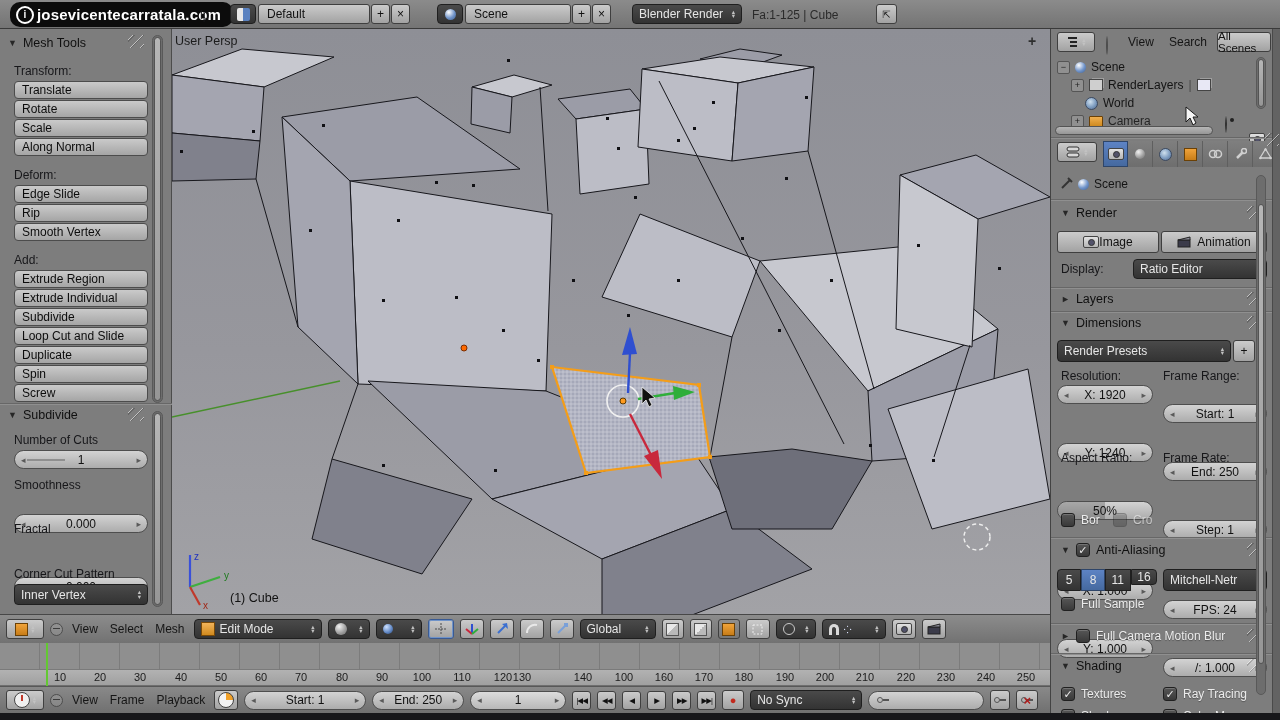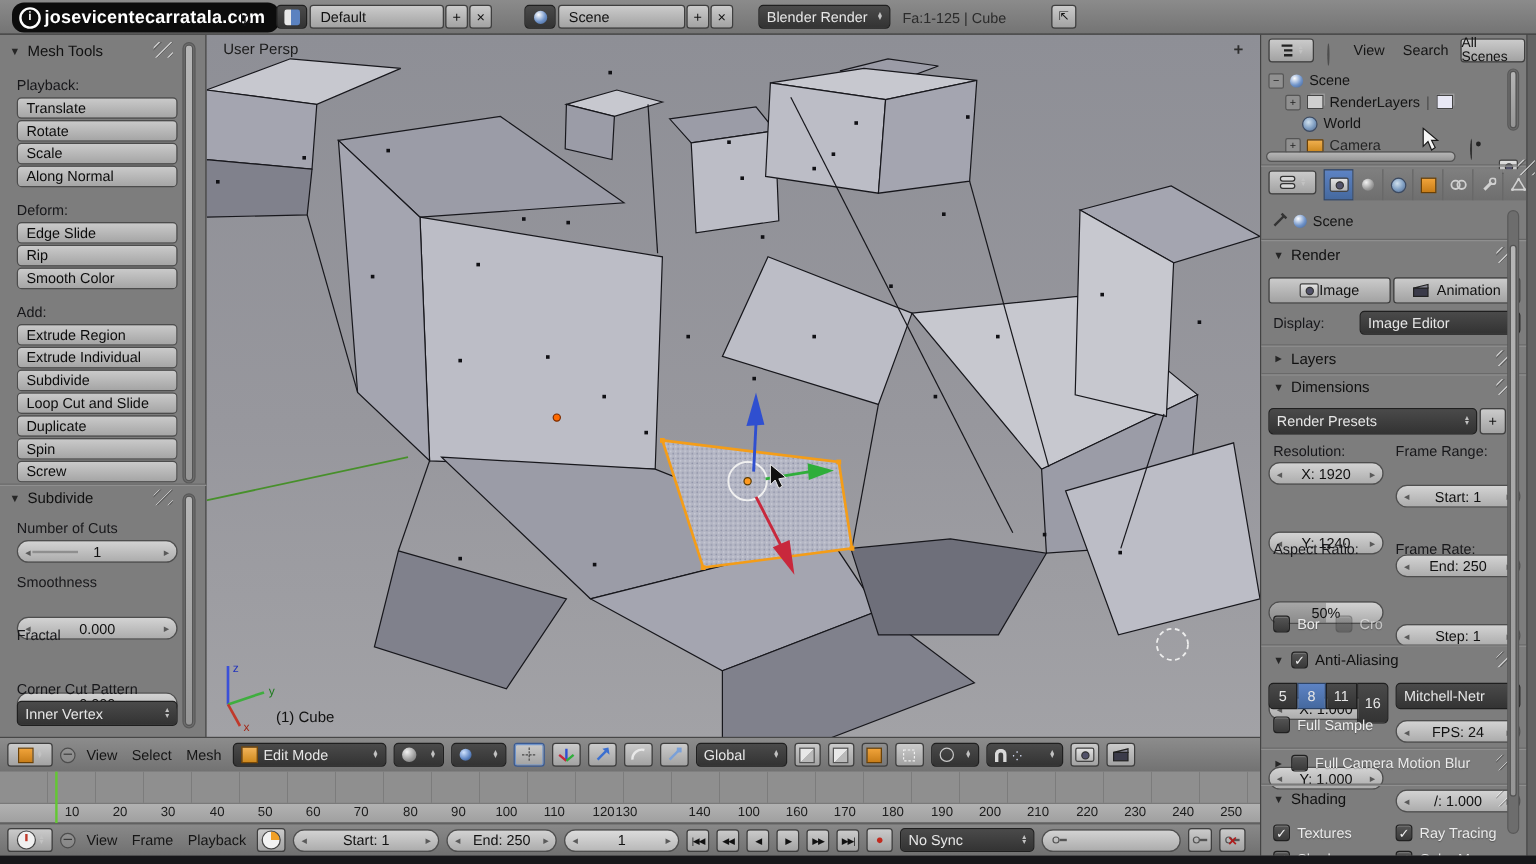--- a/index.html
+++ b/index.html
@@ -221,32 +221,32 @@
       <circle cx="805" cy="508" r="13" fill="none" stroke="#ededed" stroke-width="1.5" stroke-dasharray="4 3"></circle>
       <g stroke-width="2.2">
         <line x1="18" y1="558" x2="18" y2="526" stroke="#3a50d9"></line>
         <line x1="18" y1="558" x2="48" y2="548" stroke="#3fae3f"></line>
         <line x1="18" y1="558" x2="28" y2="576" stroke="#c0392b"></line>
         <text x="22" y="531" font-size="10" fill="#2233bb" stroke="none" font-family="Liberation Sans, sans-serif">z</text>
         <text x="52" y="550" font-size="10" fill="#1e7a1e" stroke="none" font-family="Liberation Sans, sans-serif">y</text>
         <text x="31" y="580" font-size="10" fill="#a02818" stroke="none" font-family="Liberation Sans, sans-serif">x</text>
       </g>
     </svg>
-    <span class="abs" style="left:14px;top:5px;font-size:12.5px;color:#1c1c1c">User Persp</span>
+    <span class="abs" style="left:3px;top:5px;font-size:12.5px;color:#1c1c1c">User Persp</span>
     <span class="abs" style="left:58px;top:562px;font-size:12.5px;color:#111">(1) Cube</span>
     <span class="abs" style="left:856px;top:4px;font-size:14px;color:#2e2e2e;font-weight:bold">+</span>
   </div>
 
   <div id="tools" class="abs">
     <div class="abs shdr" style="left:8px;top:7px">
       <span class="tri">▼</span>
       <span>Mesh Tools</span>
     </div>
     <div class="abs grip" style="left:128px;top:6px"></div>
-    <span class="abs lbl" style="left:14px;top:35px">Playback:</span>
+    <span class="abs lbl" style="left:14px;top:35px">Transform:</span>
     <div class="abs" style="left:14px;top:52px;width:134px">
       <div class="tb">
           <span>Translate</span>
         </div>
       <div class="tb">
           <span>Rotate</span>
         </div>
       <div class="tb">
           <span>Scale</span>
         </div>
@@ -256,21 +256,21 @@
     </div>
     <span class="abs lbl" style="left:14px;top:139px">Deform:</span>
     <div class="abs" style="left:14px;top:156px;width:134px">
       <div class="tb">
           <span>Edge Slide</span>
         </div>
       <div class="tb">
           <span>Rip</span>
         </div>
       <div class="tb">
-          <span>Smooth Color</span>
+          <span>Smooth Vertex</span>
         </div>
     </div>
     <span class="abs lbl" style="left:14px;top:224px">Add:</span>
     <div class="abs" style="left:14px;top:241px;width:134px;height:132px;overflow:hidden">
       <div class="tb">
           <span>Extrude Region</span>
         </div>
       <div class="tb">
           <span>Extrude Individual</span>
         </div>
@@ -615,21 +615,21 @@
       </div>
       <div class="abs hbtn" style="left:110px;top:92px;width:106px;height:22px;gap:6px">
         <svg width="14" height="12">
             <rect x="1" y="4" width="12" height="7" fill="#3b3b4a" stroke="#222"></rect>
             <polygon points="1,4 13,1 13,4" fill="#8b8b98" stroke="#222"></polygon>
           </svg>
         <span>Animation</span>
       </div>
       <span class="abs lbl" style="left:10px;top:123px">Display:</span>
       <div class="abs dark" style="left:82px;top:120px;width:134px">
-        <span>Image Editor</span>
+        <span>Ratio Editor</span>
           <span class="ud"></span>
       </div>
       <div class="abs sep" style="left:0;top:148px;width:222px"></div>
 
       <div class="abs shdr" style="left:10px;top:153px">
         <span class="tri">►</span>
         <span>Layers</span>
       </div>
       <div class="abs grip" style="left:196px;top:153px"></div>
       <div class="abs sep" style="left:0;top:172px;width:222px"></div>
@@ -702,21 +702,21 @@
       <div class="abs" style="left:6px;top:430px;display:flex">
         <div class="dark" style="width:24px;height:22px;justify-content:center;border-radius:4px 0 0 4px">
             <span>5</span>
           </div>
         <div class="dark" style="width:24px;height:22px;justify-content:center;border-radius:0;background:linear-gradient(#5d83c4,#45699f);border-color:#2e4569">
             <span>8</span>
           </div>
         <div class="dark" style="width:26px;height:22px;justify-content:flex-end;border-radius:0">
             <span>11</span>
           </div>
-        <div class="dark" style="width:26px;height:34px;justify-content:center;border-radius:0 4px 4px 0">
+        <div class="dark" style="width:26px;height:16px;justify-content:center;border-radius:0 4px 4px 0">
             <span>16</span>
           </div>
       </div>
       <div class="abs dark" style="left:112px;top:430px;width:104px;height:22px">
         <span>Mitchell-Netr</span>
           <span class="ud"></span>
       </div>
       <div class="trow" style="left:10px;top:458px;gap:6px">
         <span class="chk"></span>
         <span class="wlbl">Full Sample</span>

